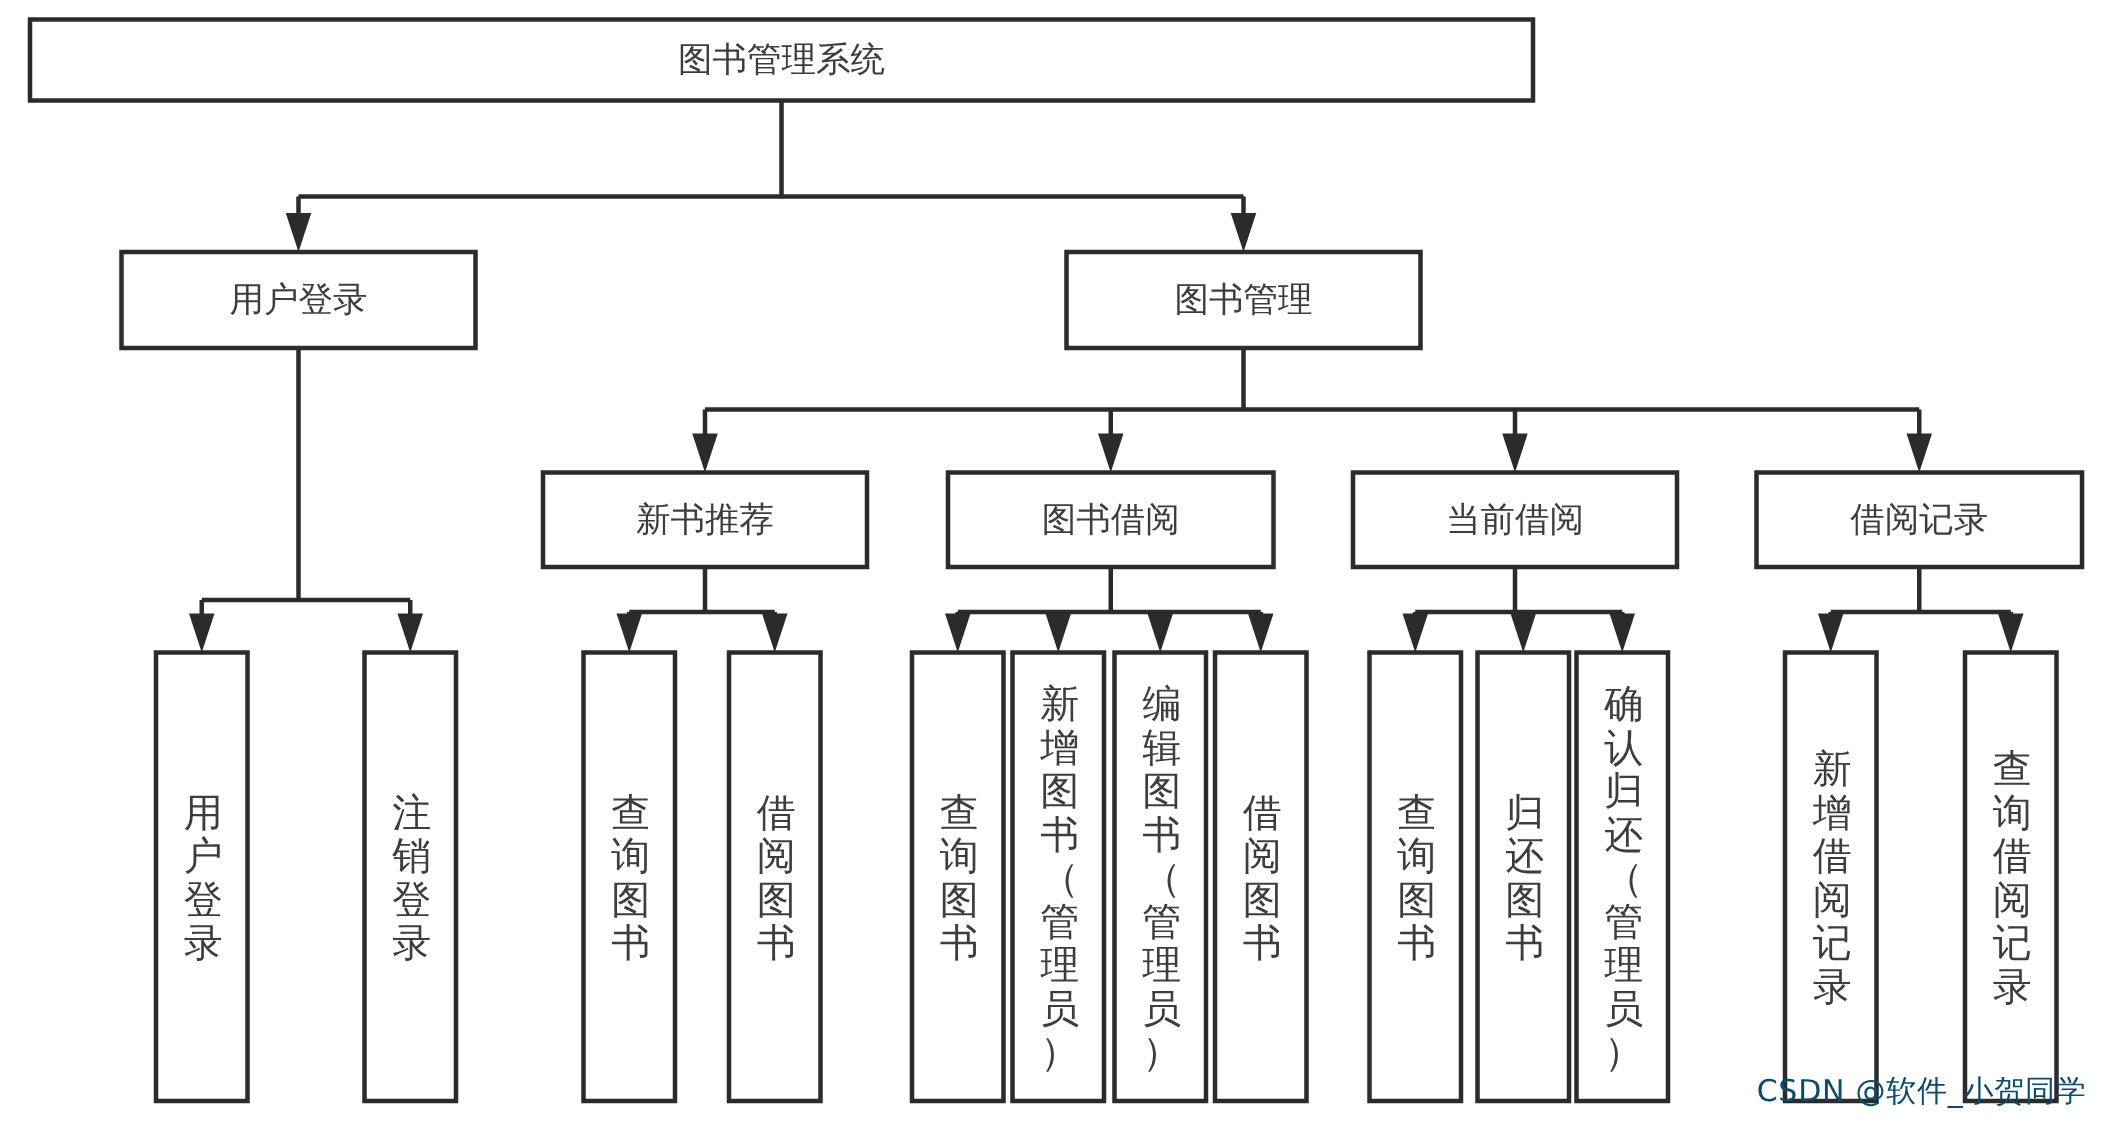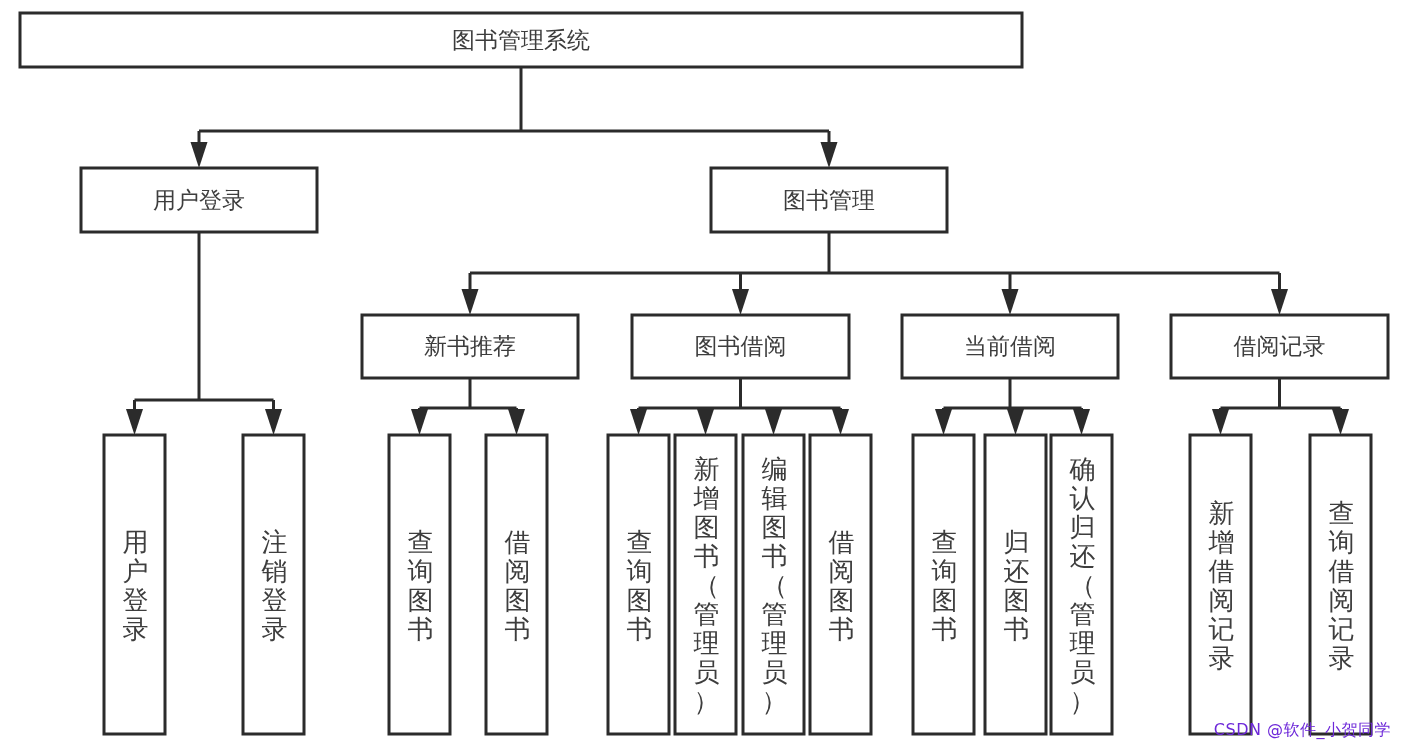--- a/index.html
+++ b/index.html
@@ -52,23 +52,23 @@
   .node-label-v {
     fill: #3d3d3d;
     font-family: "DejaVu Sans", "Liberation Sans", sans-serif;
     font-size: 26px;
     text-anchor: middle;
   }
   .watermark {
     position: absolute;
     right: 14px;
     bottom: 6px;
-    color: #6d28d9;
-    font-family: "DejaVu Sans", "Liberation Sans", sans-serif;
-    font-size: 16px;
+    color: #0c4a6e;
+    font-family: "DejaVu Sans", "Liberation Sans", sans-serif;
+    font-size: 20px;
     letter-spacing: 0.5px;
     white-space: nowrap;
     user-select: none;
   }
 </style>
 </head>
 <body>
 
 <div id="diagram-root">
   <svg class="canvas" id="canvas" viewBox="0 0 1405 747">

